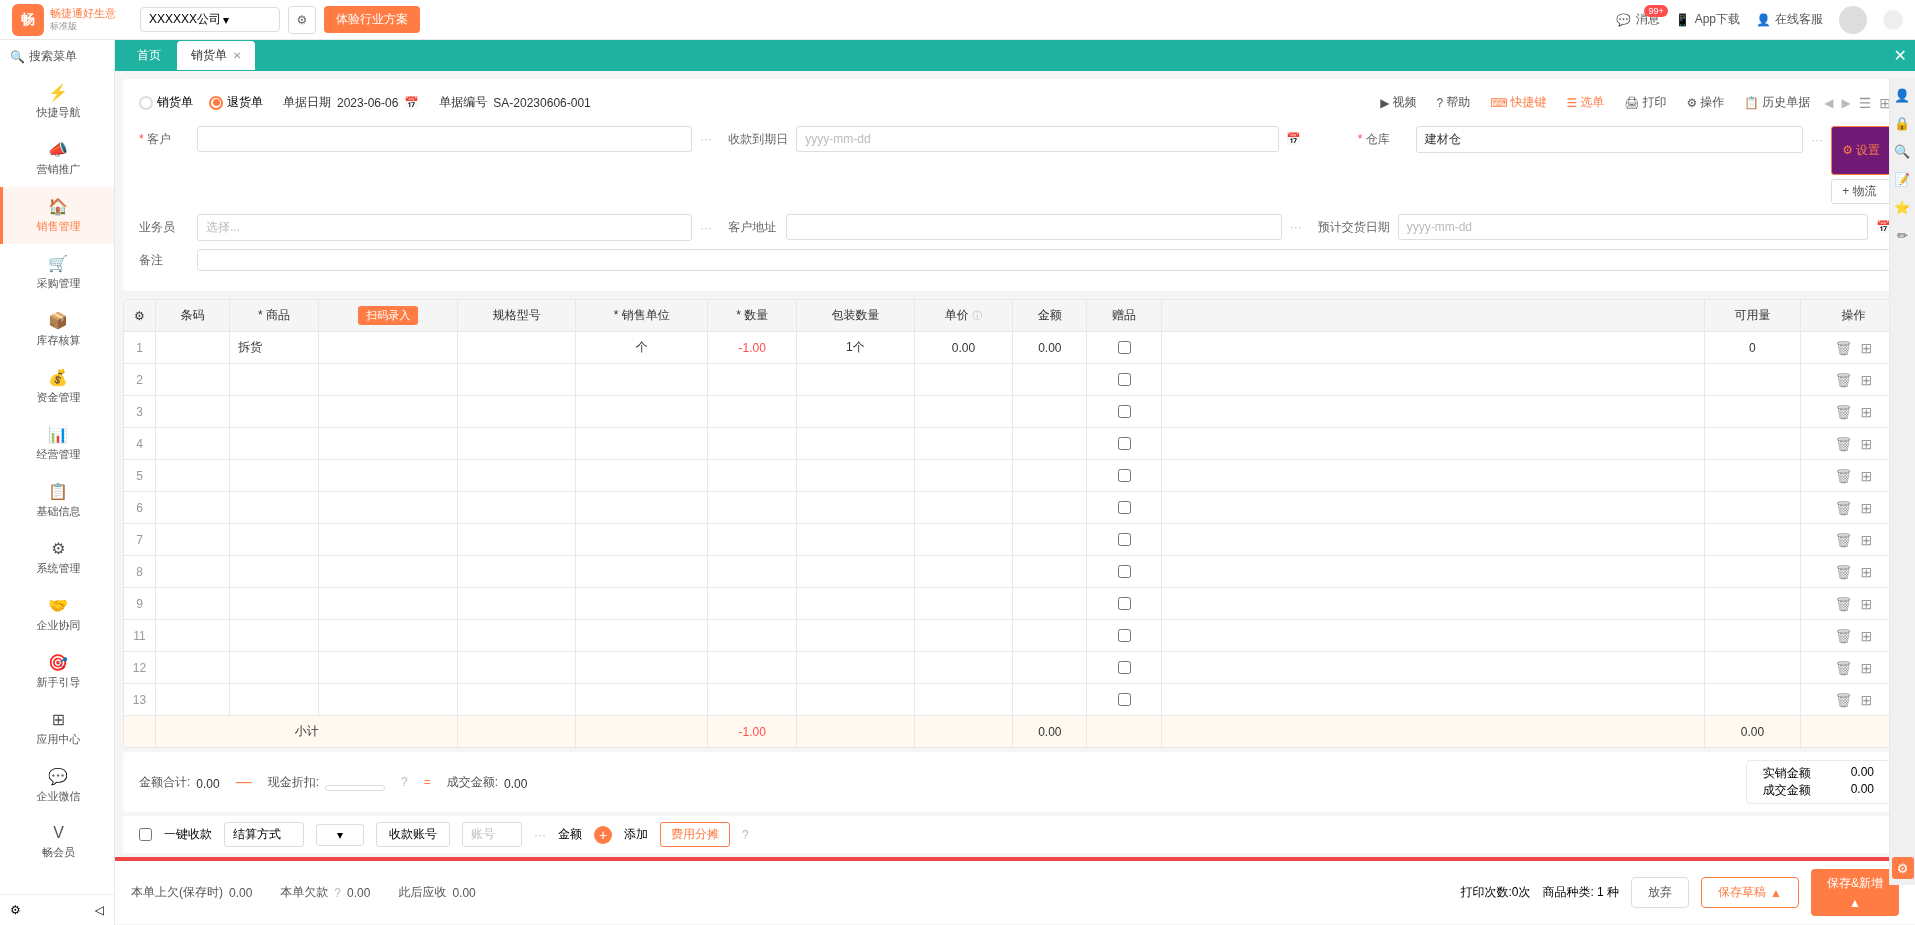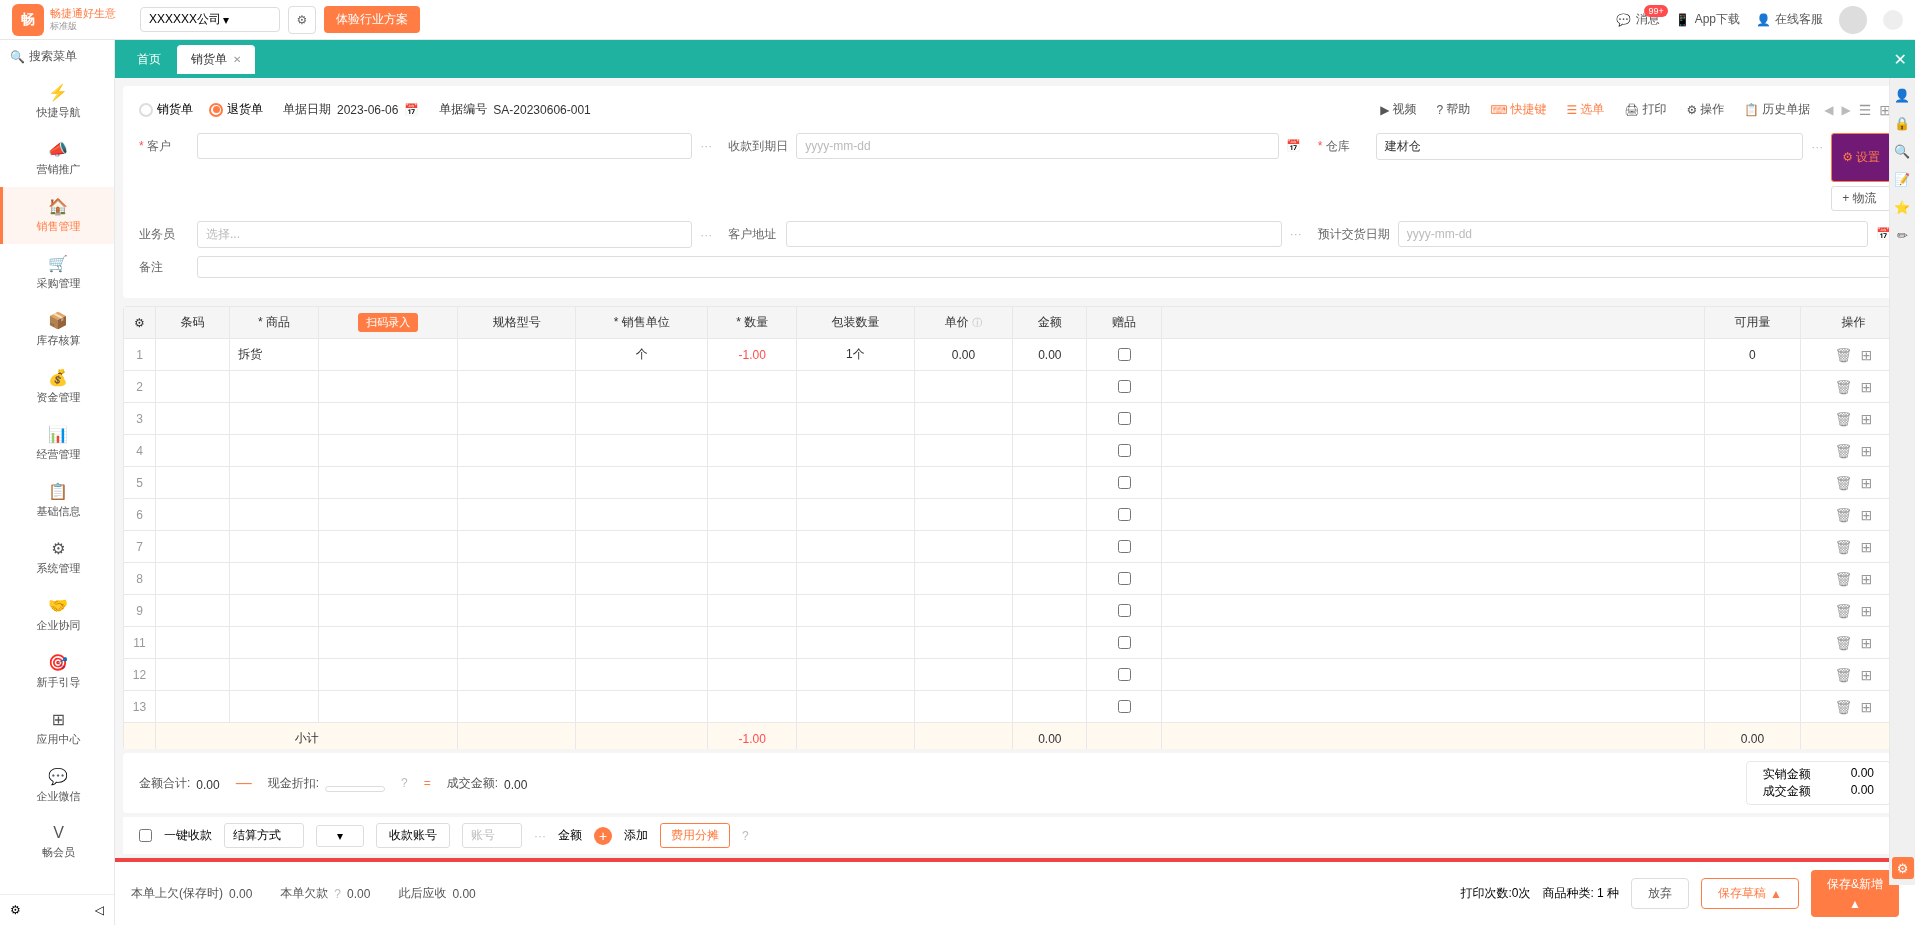--- a/index.html
+++ b/index.html
@@ -41,21 +41,21 @@
     .sidebar-bottom { margin-top: auto; display: flex; align-items: center; justify-content: space-between; padding: 8px 10px; border-top: 1px solid #eee; }
 
     
     .main-content {
       position: absolute; top: 40px; left: 115px; right: 0; bottom: 0;
       display: flex; flex-direction: column;
     }
 
     
     .tab-bar {
-      display: flex; align-items: center; background: #20b2a0; height: 38px;
+      display: flex; align-items: center; background: #20b2a0; height: 31px;
       padding: 0 8px; gap: 2px;
     }
     .tab-item {
       display: flex; align-items: center; gap: 6px;
       padding: 6px 14px; border-radius: 4px 4px 0 0;
       cursor: pointer; color: rgba(255,255,255,0.8); font-size: 13px;
     }
     .tab-item.active { background: #fff; color: #333; }
     .tab-item.home { color: #fff; }
     .tab-close { font-size: 10px; color: #999; cursor: pointer; }
@@ -354,21 +354,21 @@
 
         <div class="form-row">
           <span class="field-label">收款到期日</span>
           <div class="field-input placeholder" style="flex:1;">
             <span>yyyy-mm-dd</span>
           </div>
           <span class="calendar-icon">📅</span>
         </div>
 
         <div style="display:flex; align-items:flex-start; gap:8px;">
-          <div class="form-row" style="flex:1;">
+          <div class="form-row" style="flex:1;margin-left:40px;">
             <span class="field-label"><span class="required-star">*</span> <span>仓库</span></span>
             <div class="field-input" style="flex:1;">
               <span>建材仓</span>
             </div>
             <span class="field-dots">···</span>
           </div>
           <div style="display:flex; flex-direction:column; gap:4px;">
             <button class="setup-btn">⚙ 设置</button>
             <button class="logistics-btn">+ 物流</button>
           </div>

